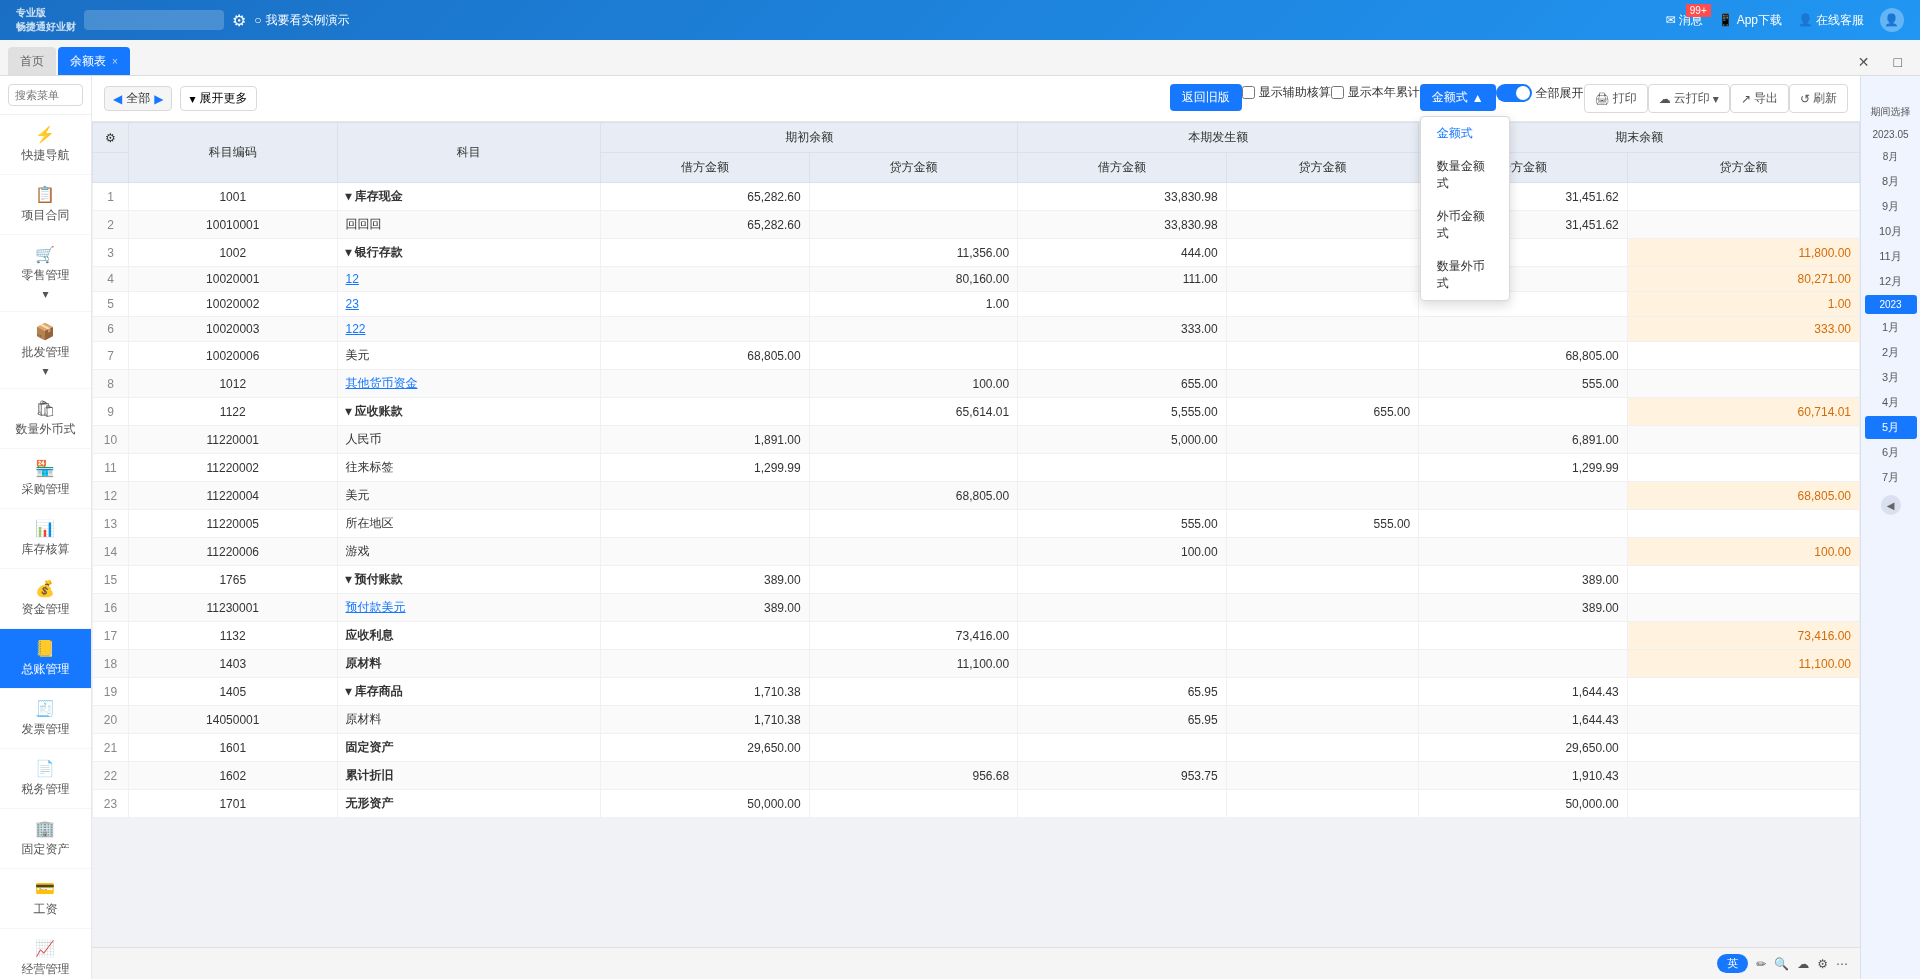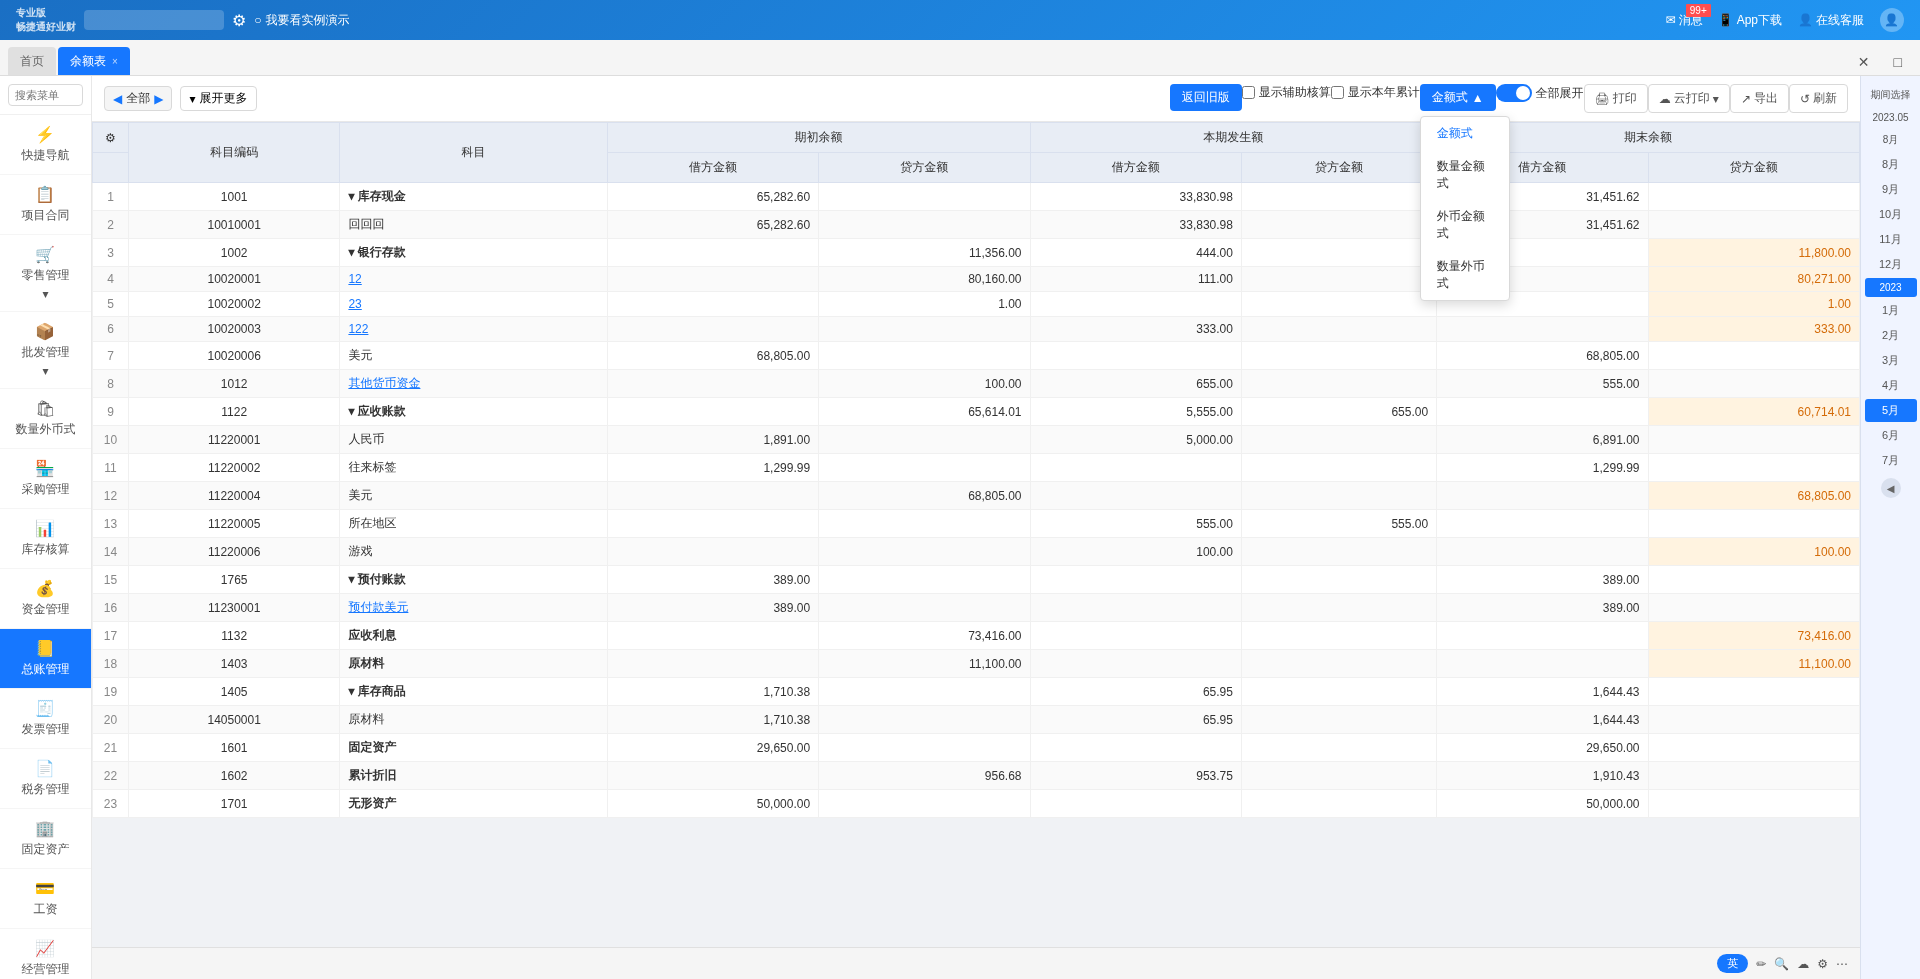--- a/index.html
+++ b/index.html
@@ -230,21 +230,21 @@
     }
     tbody tr { border-bottom: 1px solid #f0f0f0; }
     tbody td {
       padding: 5px 8px;
       border: 1px solid #f0f0f0;
       white-space: nowrap;
     }
     .td-num { text-align: right; }
     .td-center { text-align: center; }
     .row-even { background: #fafafa; }
-    .td-highlighted { background: #fff3e0; color: #d46b08; }
+    .td-highlighted { background: #fff3e0; color: #d46b08; padding-left: 16px; }
     .td-link { color: #1677ff; text-decoration: underline; cursor: pointer; }
     .td-bold { font-weight: bold; }
     .row-num { color: #888; text-align: center; }
 
     
     .dropdown-menu {
       position: absolute;
       top: 48px;
       right: 390px;
       background: white;
@@ -782,21 +782,21 @@
         <span style="cursor:pointer;">✏</span>
         <span style="cursor:pointer;">🔍</span>
         <span style="cursor:pointer;">☁</span>
         <span style="cursor:pointer;">⚙</span>
         <span style="cursor:pointer;">⋯</span>
       </div>
     </div>
   </div>
 
   <div class="right-panel">
-    <div style="font-size:10px;color:#555;text-align:center;padding:4px;">期间选择</div>
+    <div style="font-size:10px;color:#555;text-align:center;padding:4px;margin-top:17px;">期间选择</div>
     <div class="period-item" style="font-size:10px;">2023.05</div>
     <div class="period-item" style="font-size:10px;">8月</div>
     <div class="period-item">8月</div>
     <div class="period-item">9月</div>
     <div class="period-item">10月</div>
     <div class="period-item">11月</div>
     <div class="period-item">12月</div>
     <div class="period-item" style="background:#1677ff;color:white;font-size:10px;text-align:center;">2023</div>
     <div class="period-item">1月</div>
     <div class="period-item">2月</div>

